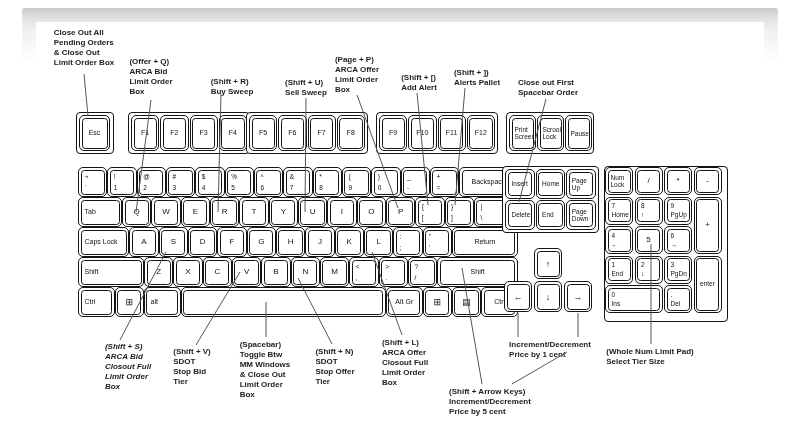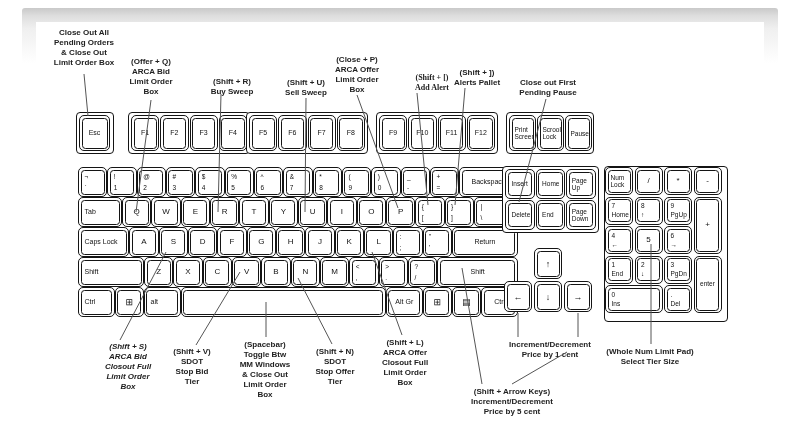--- a/index.html
+++ b/index.html
@@ -29,21 +29,21 @@
     border:1px solid #141414;border-radius:3.5px;
     display:flex;flex-direction:column;justify-content:center;align-items:center;
     font-size:8px;color:#111;line-height:8px;overflow:hidden;
   }
   .cap.left{align-items:flex-start;padding-left:3px;}
   .cap.dual{align-items:flex-start;justify-content:space-between;padding:2px 0 2px 3px;font-size:6.5px;}
   .cap.words{font-size:6.5px;line-height:7px;align-items:flex-start;padding-left:2px;}
   .cap .tt,.cap .bb{display:block;}
   .ann{
     position:absolute;transform:translateX(-50%);
-    text-align:center;font-size:8px;font-weight:bold;line-height:10px;
+    text-align:left;font-size:8px;font-weight:bold;line-height:10px;
     color:#222;white-space:nowrap;
   }
   .mainrow{display:flex;height:30px;}
   svg.overlay{position:absolute;left:0;top:0;pointer-events:none;}
 </style>
 </head>
 <body>
 
 <div id="canvas">
   <div class="frame"></div>
@@ -647,36 +647,36 @@
       </div>
       <div class="ann" style="left: 232px; top: 77px;">
         <div>(Shift + R)</div>
         <div>Buy Sweep</div>
       </div>
       <div class="ann" style="left: 306px; top: 78px;">
         <div>(Shift + U)</div>
         <div>Sell Sweep</div>
       </div>
       <div class="ann" style="left: 357px; top: 55px;">
-        <div>(Close + P)</div>
+        <div>(Page + P)</div>
         <div>ARCA Offer</div>
         <div>Limit Order</div>
         <div>Box</div>
       </div>
-      <div class="ann" style="left: 432px; top: 73px; font-family: Liberation Serif, serif;">
+      <div class="ann" style="left: 419px; top: 73px;">
         <div>(Shift + [)</div>
         <div>Add Alert</div>
       </div>
       <div class="ann" style="left: 477px; top: 68px;">
         <div>(Shift + ])</div>
         <div>Alerts Pallet</div>
       </div>
       <div class="ann" style="left: 548px; top: 78px;">
         <div>Close out First</div>
-        <div>Pending Pause</div>
+        <div>Spacebar Order</div>
       </div>
       <div class="ann" style="left: 128px; top: 342px; font-style: italic;">
         <div>(Shift + S)</div>
         <div>ARCA Bid</div>
         <div>Closout Full</div>
         <div>Limit Order</div>
         <div>Box</div>
       </div>
       <div class="ann" style="left: 192px; top: 347px;">
         <div>(Shift + V)</div>
@@ -698,21 +698,21 @@
         <div>Stop Offer</div>
         <div>Tier</div>
       </div>
       <div class="ann" style="left: 405px; top: 338px;">
         <div>(Shift + L)</div>
         <div>ARCA Offer</div>
         <div>Closout Full</div>
         <div>Limit Order</div>
         <div>Box</div>
       </div>
-      <div class="ann" style="left: 512px; top: 387px;">
+      <div class="ann" style="left: 490px; top: 387px;">
         <div>(Shift + Arrow Keys)</div>
         <div>Increment/Decrement</div>
         <div>Price by 5 cent</div>
       </div>
       <div class="ann" style="left: 550px; top: 340px;">
         <div>Increment/Decrement</div>
         <div>Price by 1 cent</div>
       </div>
       <div class="ann" style="left: 650px; top: 347px;">
         <div>(Whole Num Limit Pad)</div>

